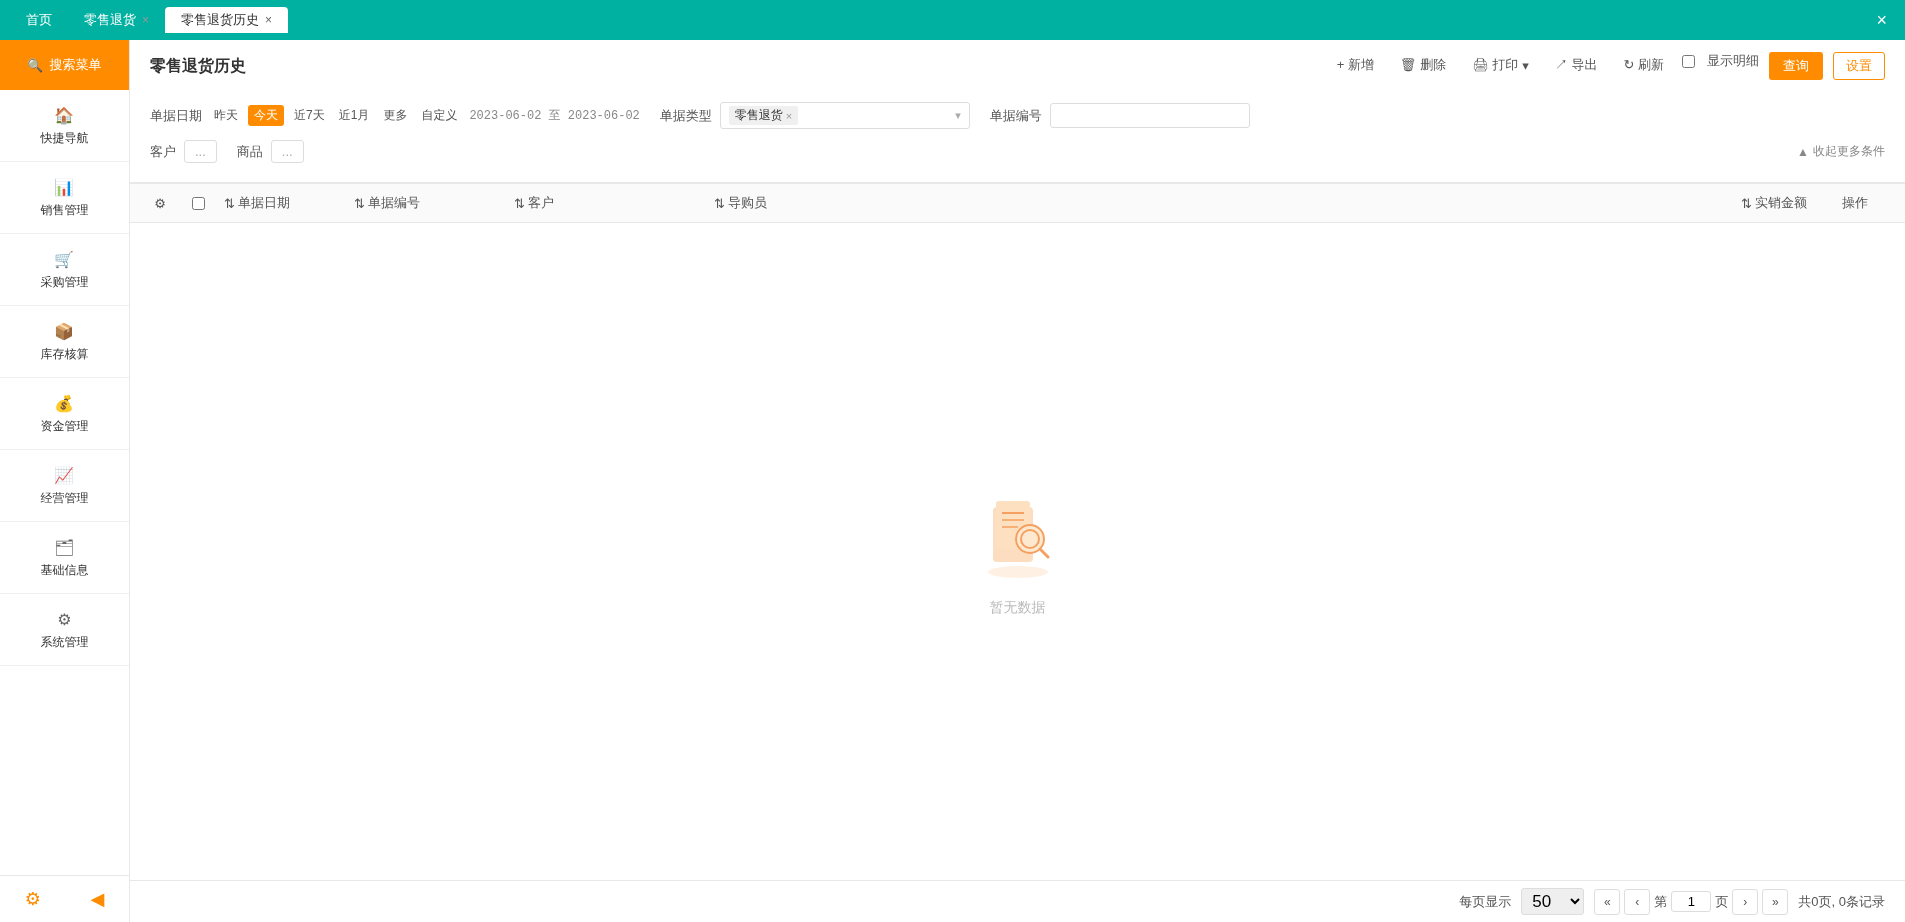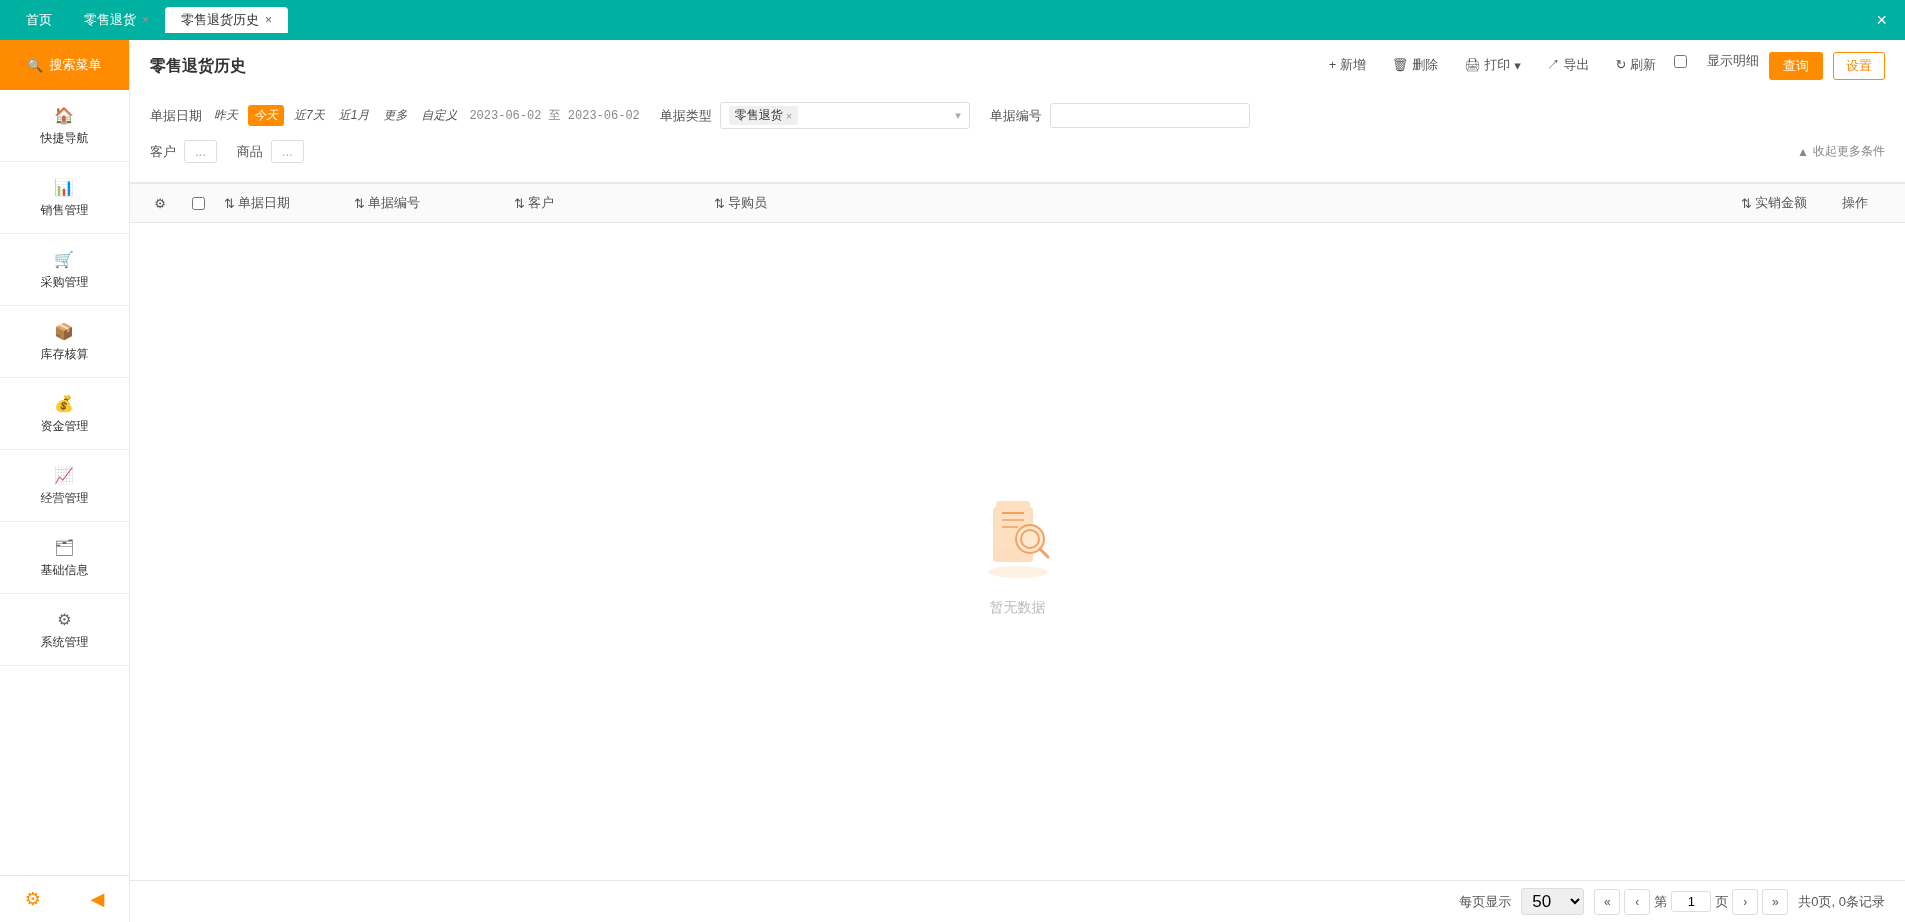--- a/index.html
+++ b/index.html
@@ -156,21 +156,21 @@
       color: #fff;
     }
     .toolbar-btn.setting {
       background: #fff;
       color: #ff8c00;
       border: 1px solid #ff8c00;
     }
     .checkbox-label {
       display: flex;
       align-items: center;
-      gap: 20px;
+      gap: 12px;
       font-size: 13px;
       color: #555;
       cursor: pointer;
     }
 
     
     .filter-area {
       padding: 10px 0 8px 0;
     }
     .filter-row {
@@ -189,21 +189,20 @@
     }
     .filter-label {
       white-space: nowrap;
       font-size: 13px;
       color: #555;
     }
     .date-shortcuts {
       display: flex;
       gap: 6px;
       align-items: center;
-      font-style: italic;
     }
     .date-shortcut {
       font-size: 12px;
       color: #555;
       cursor: pointer;
       padding: 2px 4px;
     }
     .date-shortcut.active {
       background: #ff8c00;
       color: #fff;

